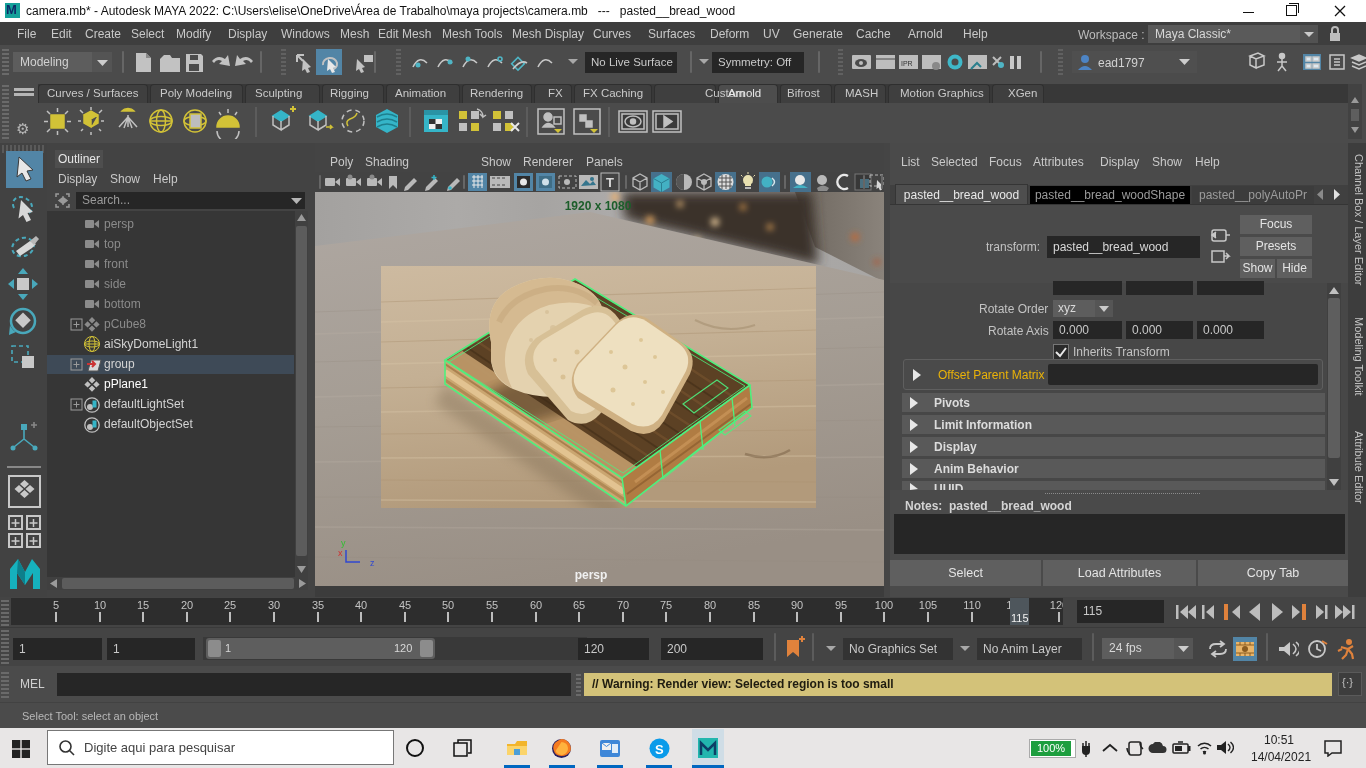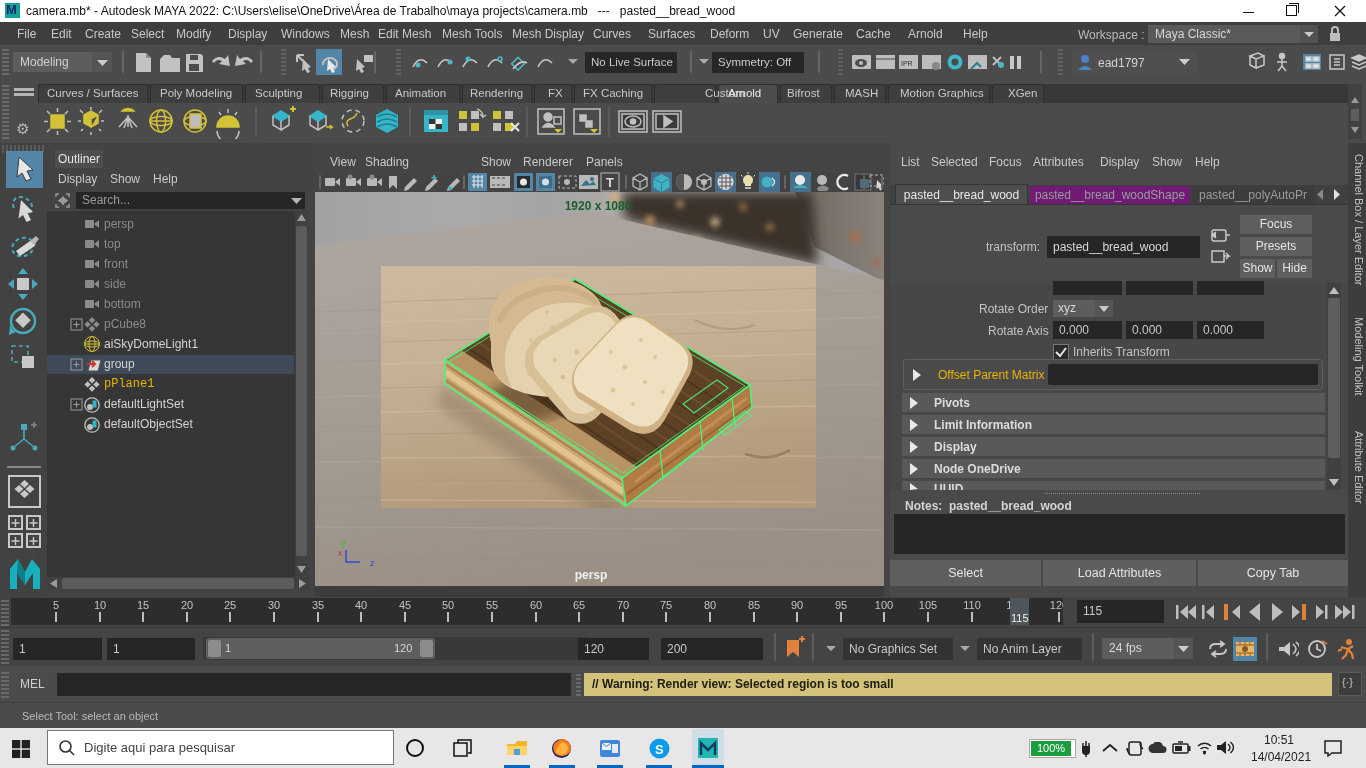--- a/index.html
+++ b/index.html
@@ -452,21 +452,21 @@
     </g>
 </svg>
 <div class="txt" style="left:104px;top:217px;color:#8b8b8b;">persp</div>
 <div class="txt" style="left:104px;top:237px;color:#8b8b8b;">top</div>
 <div class="txt" style="left:104px;top:257px;color:#8b8b8b;">front</div>
 <div class="txt" style="left:104px;top:277px;color:#8b8b8b;">side</div>
 <div class="txt" style="left:104px;top:297px;color:#8b8b8b;">bottom</div>
 <div class="txt" style="left:104px;top:317px;color:#8b8b8b;">pCube8</div>
 <div class="txt" style="left:104px;top:337px;color:#d4d4d4;">aiSkyDomeLight1</div>
 <div class="txt" style="left:104px;top:357px;color:#d4d4d4;">group</div>
-<div class="txt" style="left:104px;top:377px;color:#eab308;font-family:Liberation Mono, monospace;">pPlane1</div>
+<div class="txt" style="left:104px;top:377px;color:#ffffff;">pPlane1</div>
 <div class="txt" style="left:104px;top:397px;color:#d4d4d4;">defaultLightSet</div>
 <div class="txt" style="left:104px;top:417px;color:#d4d4d4;">defaultObjectSet</div>
 
 <div class="ab" style="left:295px;top:211px;width:13px;height:366px;background:#404040;"></div>
 <svg class="ab" style="left:296px;top:213px;" width="11" height="10">
     <path d="M5.5 1 L10 8 H1 Z" fill="#9a9a9a"></path>
   </svg>
 <div class="ab" style="left:296px;top:226px;width:11px;height:330px;background:#5c5c5c;border-radius:2px;"></div>
 <svg class="ab" style="left:296px;top:564px;" width="11" height="10">
     <path d="M5.5 9 L10 2 H1 Z" fill="#9a9a9a"></path>
@@ -474,21 +474,21 @@
 <div class="ab" style="left:47px;top:577px;width:261px;height:13px;background:#404040;"></div>
 <svg class="ab" style="left:49px;top:578px;" width="10" height="11">
     <path d="M1 5.5 L8 1 V10 Z" fill="#9a9a9a"></path>
   </svg>
 <svg class="ab" style="left:297px;top:578px;" width="10" height="11">
     <path d="M9 5.5 L2 1 V10 Z" fill="#9a9a9a"></path>
   </svg>
 <div class="ab" style="left:62px;top:578px;width:232px;height:11px;background:#5c5c5c;border-radius:2px;"></div>
 
 <div class="ab" style="left:315px;top:143px;width:569px;height:454px;background:#444;"></div>
-<div class="txt" style="left:330px;top:155px;">View</div>
+<div class="txt" style="left:330px;top:155px;">Poly</div>
 <div class="txt" style="left:365px;top:155px;">Shading</div>
 <div class="txt" style="left:423px;top:155px;margin-top:48px;">Lighting</div>
 <div class="txt" style="left:481px;top:155px;">Show</div>
 <div class="txt" style="left:523px;top:155px;">Renderer</div>
 <div class="txt" style="left:586px;top:155px;">Panels</div>
 <svg class="ab" style="left:315px;top:172px;" width="569" height="20">
  <rect x="0" y="0" width="569" height="20" fill="#434343"></rect>
  <g fill="#b9b9b9">
   <rect x="4" y="3" width="2" height="14" rx="1" fill="#666"></rect>
   <rect x="10" y="6" width="10" height="8" rx="1"></rect>
@@ -816,21 +816,21 @@
 <div class="txt" style="left:901px;top:155px;">List</div>
 <div class="txt" style="left:931px;top:155px;">Selected</div>
 <div class="txt" style="left:989px;top:155px;">Focus</div>
 <div class="txt" style="left:1033px;top:155px;">Attributes</div>
 <div class="txt" style="left:1100px;top:155px;">Display</div>
 <div class="txt" style="left:1152px;top:155px;">Show</div>
 <div class="txt" style="left:1195px;top:155px;">Help</div>
 
 <div class="ab" style="left:890px;top:185px;width:458px;height:19px;background:#404040;border-bottom:1px solid #353535;"></div>
 <div class="ab" style="left:895px;top:184px;width:133px;height:20px;background:#4e4e4e;color:#e8e8e8;font-size:12px;line-height:20px;text-align:center;border:1px solid #353535;border-bottom:none;box-sizing:border-box;">pasted__bread_wood</div>
-<div class="ab" style="left:1030px;top:186px;width:160px;height:18px;background:#701a75;color:#9b9b9b;font-size:12px;line-height:18px;text-align:center;box-sizing:border-box;">pasted__bread_woodShape</div>
+<div class="ab" style="left:1030px;top:186px;width:160px;height:18px;background:#000000;color:#9b9b9b;font-size:12px;line-height:18px;text-align:center;box-sizing:border-box;">pasted__bread_woodShape</div>
 <div class="ab" style="left:1192px;top:186px;width:122px;height:18px;background:#3c3c3c;color:#9b9b9b;font-size:12px;line-height:18px;text-align:center;overflow:hidden;box-sizing:border-box;">pasted__polyAutoPr</div>
 <svg class="ab" style="left:1316px;top:188px;" width="26" height="13">
     <path d="M7 1 L1 6.5 L7 12 Z" fill="#8a8a8a"></path>
     <path d="M18 1 L24 6.5 L18 12 Z" fill="#e0e0e0"></path>
   </svg>
 
 <div class="txt" style="left:986px;top:240px;color:#c3c3c3;">transform:</div>
 <div class="fld" style="left:1047px;top:236px;width:153px;height:22px;line-height:22px;color:#d8d8d8;box-sizing:border-box;">pasted__bread_wood</div>
 <svg class="ab" style="left:1209px;top:227px;" width="24" height="38">
  <g fill="none" stroke="#c8c8c8" stroke-width="1.5">
@@ -882,21 +882,21 @@
 <div class="txt" style="left:934px;top:418px;font-weight:bold;color:#dcdcdc;">Limit Information</div>
 <div class="bar" style="left:902px;top:437px;width:423px;height:19px;"></div>
 <svg class="ab" style="left:908px;top:440px;" width="12" height="14">
     <path d="M2 1 L10 7 L2 13 Z" fill="#e8e8e8"></path>
   </svg>
 <div class="txt" style="left:934px;top:440px;font-weight:bold;color:#dcdcdc;">Display</div>
 <div class="bar" style="left:902px;top:459px;width:423px;height:19px;"></div>
 <svg class="ab" style="left:908px;top:462px;" width="12" height="14">
     <path d="M2 1 L10 7 L2 13 Z" fill="#e8e8e8"></path>
   </svg>
-<div class="txt" style="left:934px;top:462px;font-weight:bold;color:#dcdcdc;">Node OneDrive</div>
+<div class="txt" style="left:934px;top:462px;font-weight:bold;color:#dcdcdc;">Anim Behavior</div>
 <div class="bar" style="left:902px;top:481px;width:423px;height:9px;"></div>
 <svg class="ab" style="left:908px;top:482px;" width="12" height="8">
     <path d="M2 1 L10 7 L2 8 Z" fill="#e8e8e8"></path>
   </svg>
 <div class="ab" style="left:934px;top:482px;width:40px;height:8px;overflow:hidden;color:#dcdcdc;font-size:12px;font-weight:bold;">UUID</div>
 
 <div class="ab" style="left:1327px;top:283px;width:14px;height:207px;background:#404040;"></div>
 <svg class="ab" style="left:1328px;top:286px;" width="12" height="10">
     <path d="M6 1 L11 8 H1 Z" fill="#c0c0c0"></path>
   </svg>

